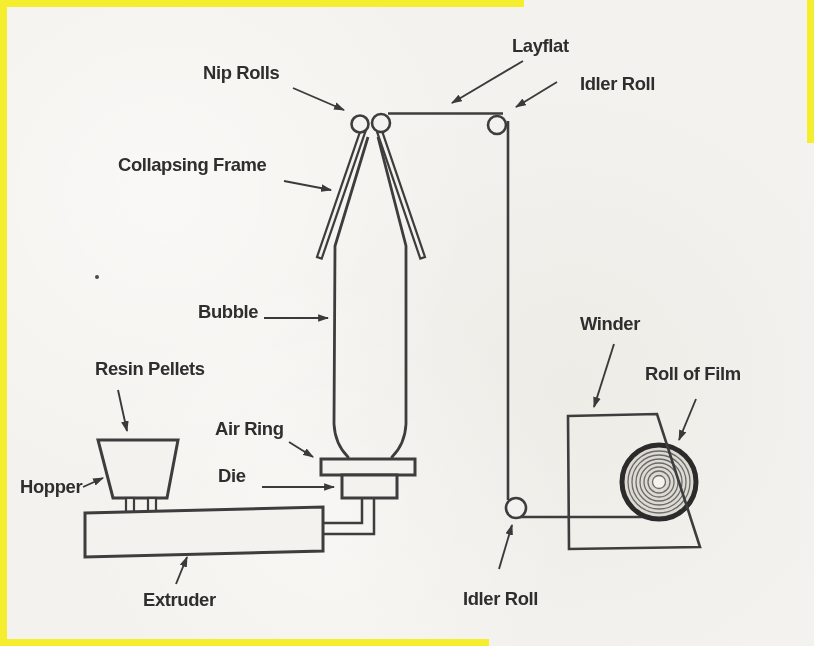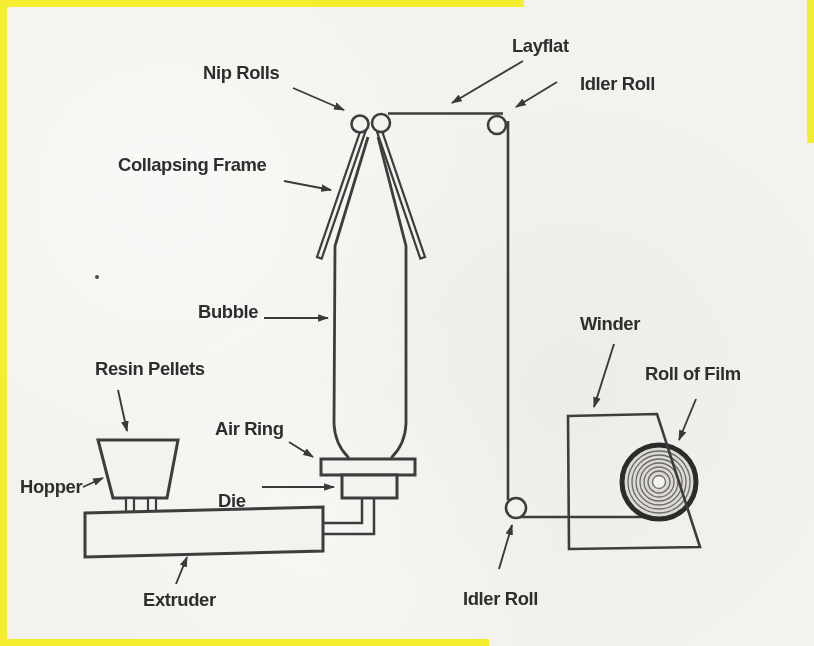--- a/index.html
+++ b/index.html
@@ -121,21 +121,21 @@
   </svg>
 
   <div class="lbl" style="left:203px;top:62px;">Nip Rolls</div>
   <div class="lbl" style="left:512px;top:35px;">Layflat</div>
   <div class="lbl" style="left:580px;top:73px;">Idler Roll</div>
   <div class="lbl" style="left:118px;top:154px;">Collapsing Frame</div>
   <div class="lbl" style="left:198px;top:301px;">Bubble</div>
   <div class="lbl" style="left:95px;top:358px;">Resin Pellets</div>
   <div class="lbl" style="left:20px;top:476px;">Hopper</div>
   <div class="lbl" style="left:215px;top:418px;">Air Ring</div>
-  <div class="lbl" style="left:218px;top:490px;">Die</div>
+  <div class="lbl" style="left:218px;top:465px;">Die</div>
   <div class="lbl" style="left:143px;top:589px;">Extruder</div>
   <div class="lbl" style="left:580px;top:313px;">Winder</div>
   <div class="lbl" style="left:645px;top:363px;">Roll of Film</div>
   <div class="lbl" style="left:463px;top:588px;">Idler Roll</div>
 
   <div class="edge edge-left"></div>
   <div class="edge edge-top"></div>
   <div class="edge edge-right"></div>
   <div class="edge edge-bottom"></div>
 </div>

